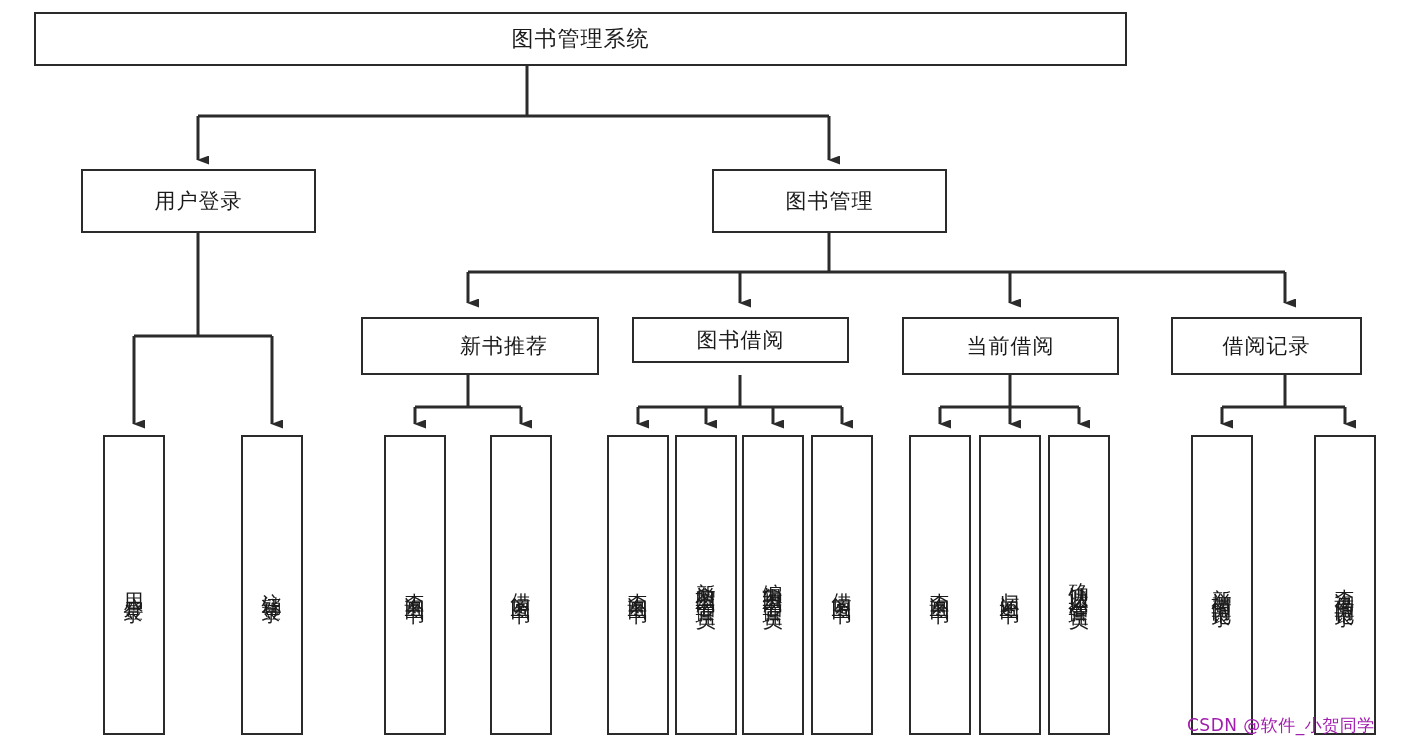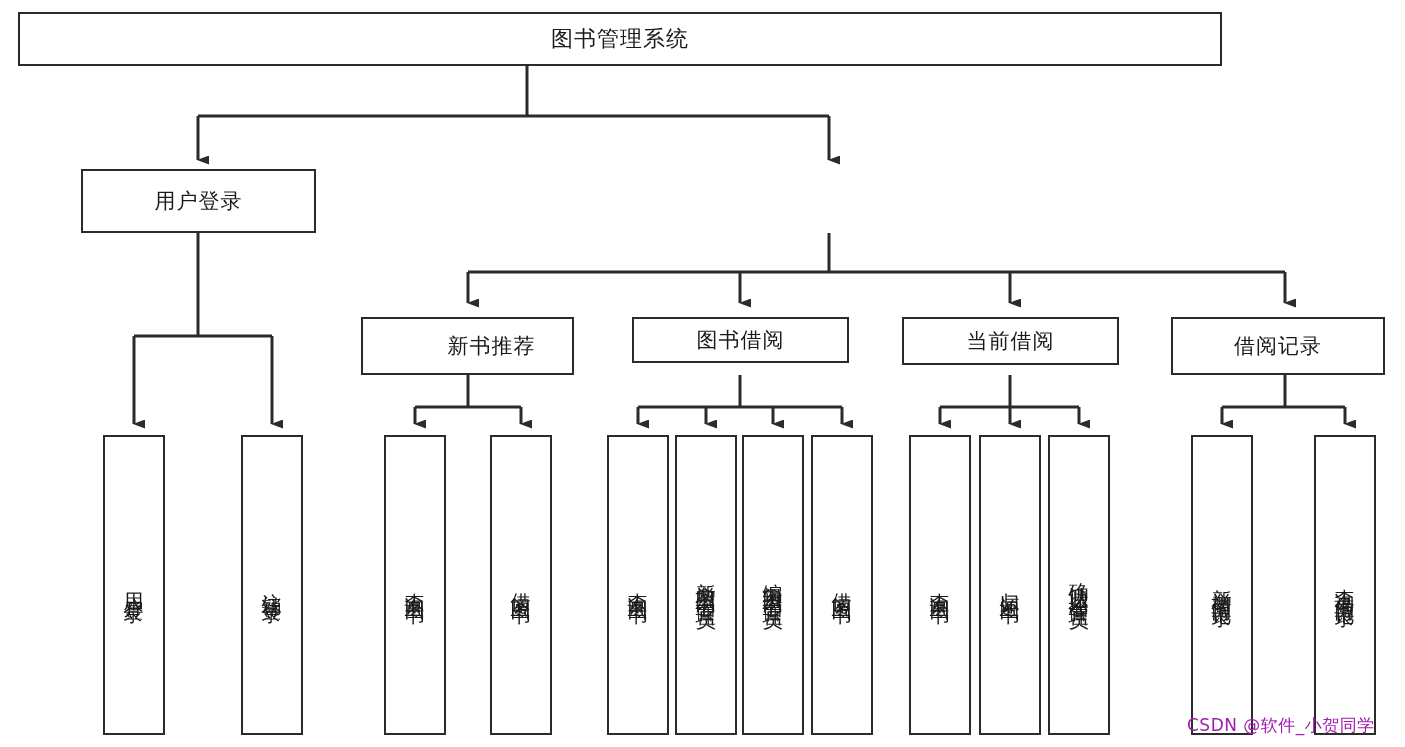--- a/index.html
+++ b/index.html
@@ -120,38 +120,41 @@
       <path d="M 1010,407 L 1010,424" marker-end="url(#arrowhead)"></path>
       <path d="M 1079,407 L 1079,424" marker-end="url(#arrowhead)"></path>
 
       <path d="M 1285,375 L 1285,407"></path>
       <path d="M 1222,407 L 1345,407"></path>
       <path d="M 1222,407 L 1222,424" marker-end="url(#arrowhead)"></path>
       <path d="M 1345,407 L 1345,424" marker-end="url(#arrowhead)"></path>
     </g>
   </svg>
 
-  <div class="node node-h node-root" style="left:18px; top:12px; width:1204px; height:54px;justify-content:center;">
+  <div class="node node-h node-root" style="left:34px; top:12px; width:1093px; height:54px;justify-content:center;">
     <span class="node-label">图书管理系统</span>
   </div>
 
   <div class="node node-h" style="left:81px; top:169px; width:235px; height:64px;">
     <span class="node-label">用户登录</span>
   </div>
-
-  <div class="node node-h" style="left:361px; top:317px; width:213px; height:58px;padding-left:48px;">
+  <div class="node node-h" style="left:712px; top:169px; width:235px; height:64px;">
+    <span class="node-label">图书管理</span>
+  </div>
+
+  <div class="node node-h" style="left:361px; top:317px; width:238px; height:58px;padding-left:48px;">
     <span class="node-label">新书推荐</span>
   </div>
   <div class="node node-h" style="left:632px; top:317px; width:217px; height:46px;">
     <span class="node-label">图书借阅</span>
   </div>
-  <div class="node node-h" style="left:902px; top:317px; width:217px; height:48px;justify-content:center;">
+  <div class="node node-h" style="left:902px; top:317px; width:217px; height:58px;justify-content:center;">
     <span class="node-label">当前借阅</span>
   </div>
-  <div class="node node-h" style="left:1171px; top:317px; width:214px; height:58px;">
+  <div class="node node-h" style="left:1171px; top:317px; width:191px; height:58px;">
     <span class="node-label">借阅记录</span>
   </div>
 
   <div class="node node-v" style="left:103px; top:435px; width:62px; height:300px;">
     <span class="node-label">用户登录</span>
   </div>
   <div class="node node-v" style="left:241px; top:435px; width:62px; height:300px;">
     <span class="node-label">注销登录</span>
   </div>
 

